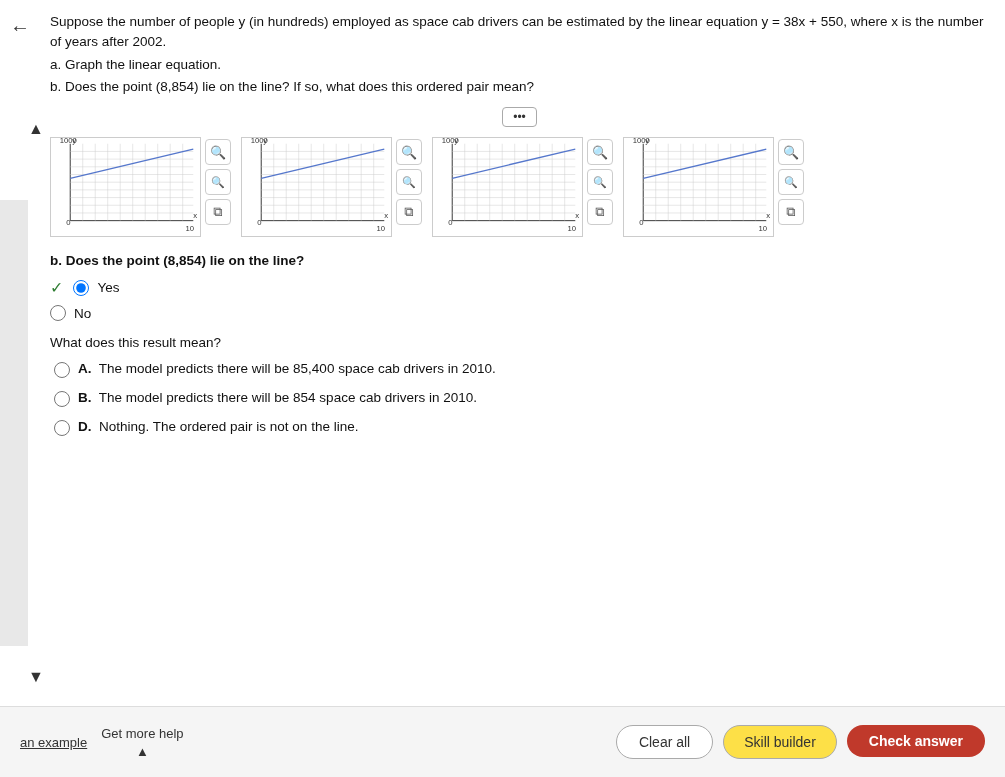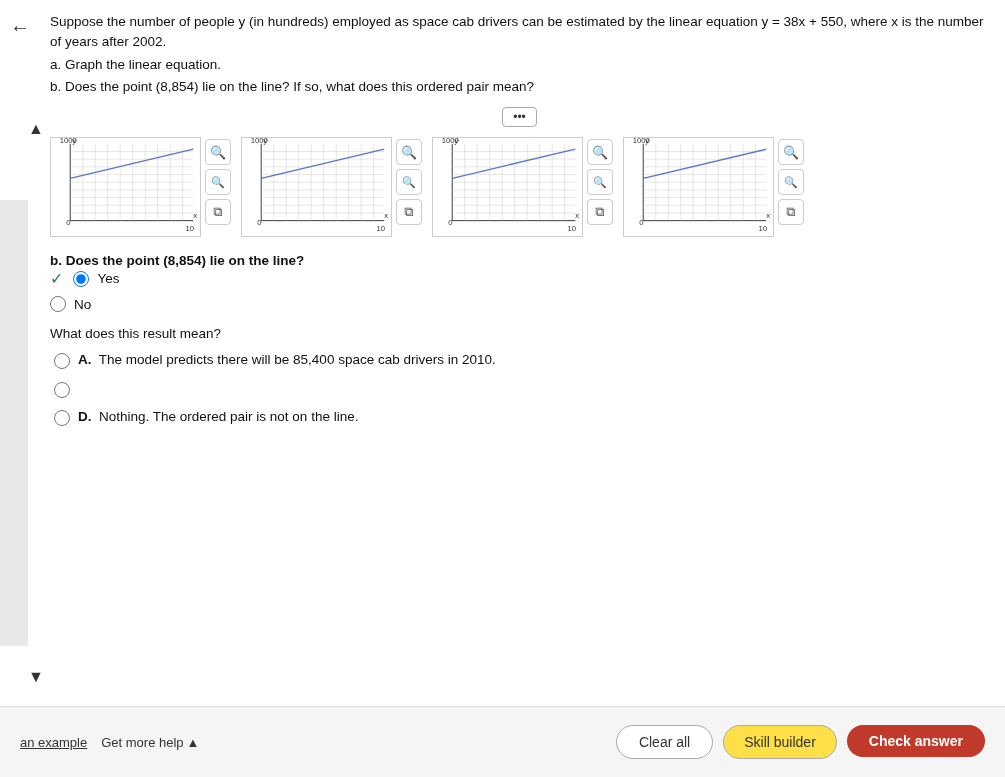--- a/index.html
+++ b/index.html
@@ -105,21 +105,21 @@
       align-items: center;
       justify-content: center;
       cursor: pointer;
       font-size: 13px;
       color: #555;
     }
     .graph-icon-btn.zoom-in { font-size: 11px; }
     .section-label {
       font-size: 13.5px;
       font-weight: bold;
-      margin-bottom: 1px;
+      margin-bottom: 10px;
       color: #111;
     }
     .radio-group {
       margin-bottom: 14px;
     }
     .radio-option {
       display: flex;
       align-items: center;
       gap: 8px;
       margin-bottom: 8px;
@@ -179,20 +179,21 @@
       text-decoration: underline;
       color: #333;
       cursor: pointer;
     }
     .footer-left .help-link {
       display: flex;
       align-items: center;
       gap: 3px;
       cursor: pointer;
       color: #333;
+      flex-direction: column;
     }
     .footer-btns {
       display: flex;
       gap: 10px;
       align-items: flex-start;
     }
     .btn-clear {
       border: 1.5px solid #aaa;
       background: #fff;
       border-radius: 20px;
@@ -427,20 +428,21 @@
 
   <div class="question-label">What does this result mean?</div>
 
   <div class="answer-options">
     <div class="answer-option">
       <input type="radio" name="answer" id="ansA" style="">
       <label for="ansA"><strong>A.</strong>&nbsp; The model predicts there will be 85,400 space cab drivers in 2010.</label>
     </div>
     <div class="answer-option">
       <input type="radio" name="answer" id="ansB" style="">
+      <label for="ansB"><strong>B.</strong>&nbsp; The model predicts there will be 854 space cab drivers in 2010.</label>
     </div>
     <div class="answer-option">
       <input type="radio" name="answer" id="ansD" style="">
       <label for="ansD"><strong>D.</strong>&nbsp; Nothing. The ordered pair is not on the line.</label>
     </div>
   </div>
 
   <div class="left-stripe"></div>
   <span class="collapse-arrow">▲</span>
   <span class="expand-arrow-bottom">▼</span>

